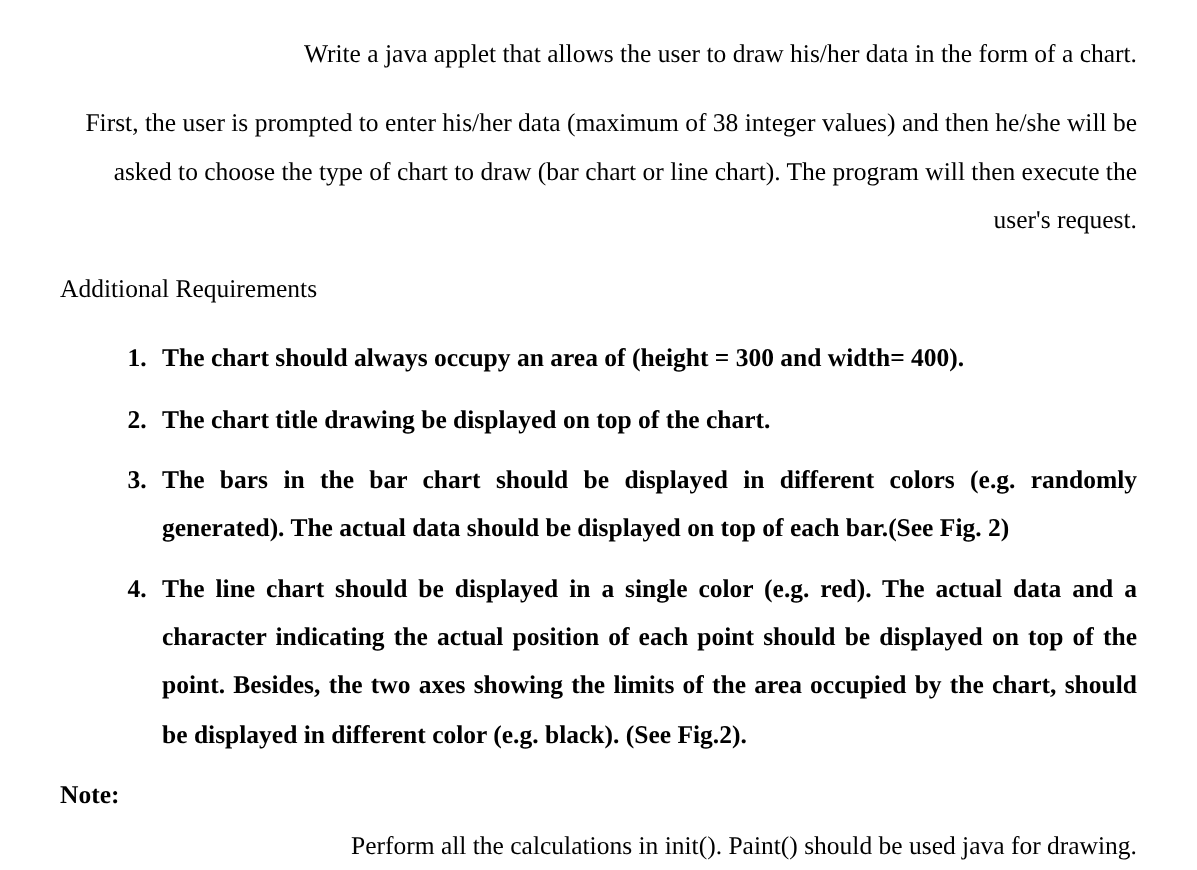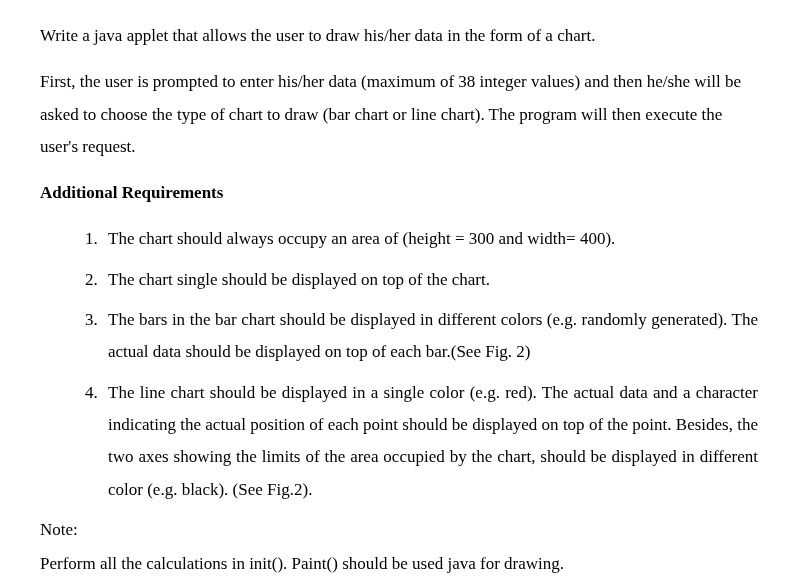--- a/index.html
+++ b/index.html
@@ -12,54 +12,55 @@
       height: 580px;
       background: #ffffff;
       font-family: 'Times New Roman', Times, serif;
       font-size: 17px;
       color: #000000;
       padding: 20px 40px;
       line-height: 1.9;
     }
     .paragraph {
       margin-bottom: 14px;
-      text-align: left;
+      text-align: right;
     }
     .section-heading {
-      font-weight: bold;
+      font-weight: normal;
       margin-top: 8px;
       margin-bottom: 14px;
     }
     .ordered-list {
       padding-left: 62px;
       margin-bottom: 6px;
     }
     .list-item {
       margin-bottom: 8px;
       padding-left: 6px;
+      font-weight: bold;
     }
     .list-item-justify {
       text-align: justify;
     }
     .note-label {
-      font-weight: normal;
+      font-weight: bold;
       margin-bottom: 2px;
     }
   </style>
 </head>
 <body>
 
 <div class="paragraph">Write a java applet that allows the user to draw his/her data in the form of a chart.</div>
 
 <div class="paragraph">First, the user is prompted to enter his/her data (maximum of 38 integer values) and then he/she will be asked to choose the type of chart to draw (bar chart or line chart). The program will then execute the user's request.</div>
 
 <div class="section-heading">Additional Requirements</div>
 
 <ol class="ordered-list">
   <li class="list-item">The chart should always occupy an area of (height = 300 and width= 400).</li>
-  <li class="list-item">The chart single should be displayed on top of the chart.</li>
+  <li class="list-item">The chart title drawing be displayed on top of the chart.</li>
   <li class="list-item list-item-justify">The bars in the bar chart should be displayed in different colors (e.g. randomly generated). The actual data should be displayed on top of each bar.(See Fig. 2)</li>
   <li class="list-item list-item-justify">The line chart should be displayed in a single color (e.g. red). The actual data and a character indicating the actual position of each point should be displayed on top of the point. Besides, the two axes showing the limits of the area occupied by the chart, should be displayed in different color (e.g. black). (See Fig.2).</li>
 </ol>
 
 <div class="note-label">Note:</div>
 
 <div class="paragraph">Perform all the calculations in init(). Paint() should be used java for drawing.</div>
 
 </body></html>

